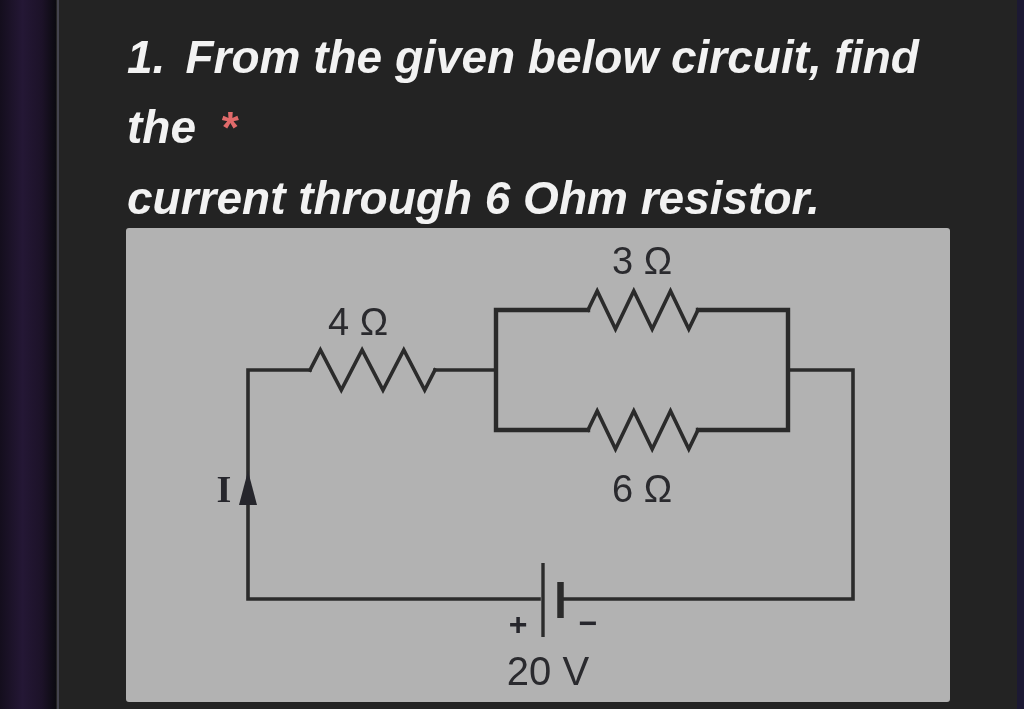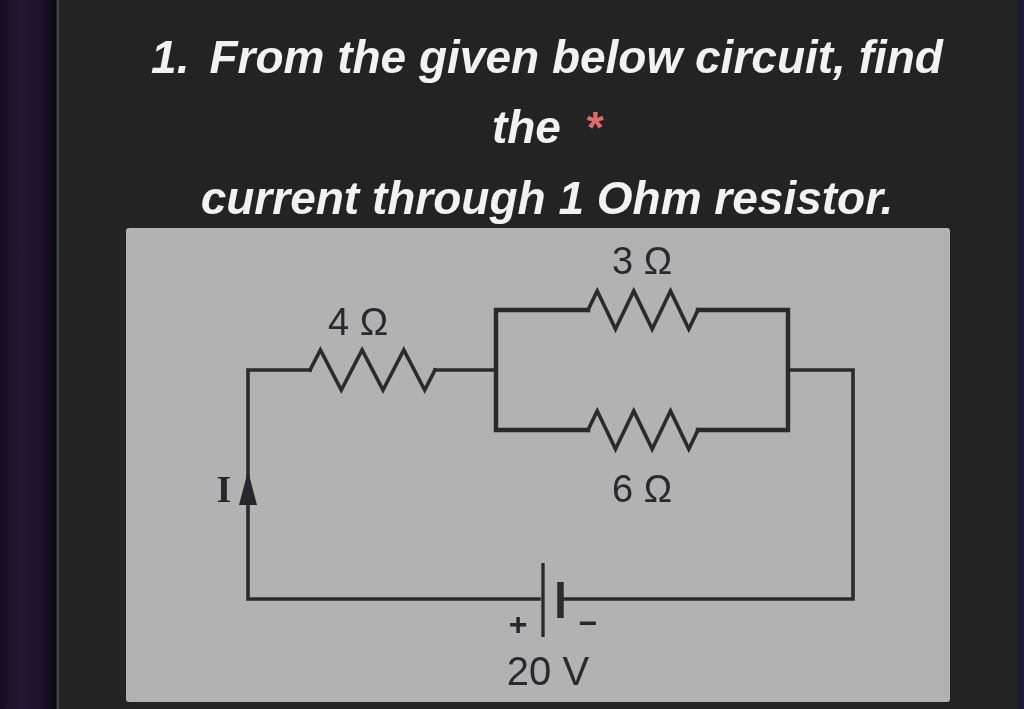--- a/index.html
+++ b/index.html
@@ -14,21 +14,21 @@
   }
   .gutter-line{
     position:absolute;left:57px;top:0;width:2px;height:709px;background:#44444e;
   }
   .right-strip{
     position:absolute;right:0;top:0;width:7px;height:709px;background:#1c1933;
   }
   .question{
     position:absolute;left:127px;top:22px;width:840px;
     font-style:italic;font-weight:700;font-size:46px;line-height:70px;
-    color:#f2f2f2;letter-spacing:0px;text-align:center;
+    color:#f2f2f2;letter-spacing:0px;
   }
   .q-number{margin-right:20px;}
   .q-asterisk{color:#e06a6a;margin-left:24px;font-size:44px;}
   .figure{
     position:absolute;left:126px;top:228px;width:824px;height:474px;
     background:#b2b2b2;border-radius:3px;
   }
   .figure svg{display:block;}
   .circuit-label{
     font-family:"Liberation Sans",sans-serif;
@@ -46,21 +46,21 @@
 <div id="screen">
 
   <div class="left-strip"></div>
   <div class="gutter-line"></div>
   <div class="right-strip"></div>
 
   <div class="question">
     <div>
       <span class="q-number">1.</span><span>From the given below circuit, find the</span><span class="q-asterisk">*</span>
     </div>
-    <div>current through 1 Ohm resistor.</div>
+    <div>current through 6 Ohm resistor.</div>
   </div>
 
   <div class="figure">
     <svg width="824" height="474" viewBox="0 0 824 474">
 
       <g stroke="#2b2b2b" stroke-width="3.6" fill="none" stroke-linecap="square" stroke-linejoin="miter">
 
         <path d="M184,142 H122 V371 H413"></path>
 
         <path d="M437,371 H727 V142 H662"></path>

